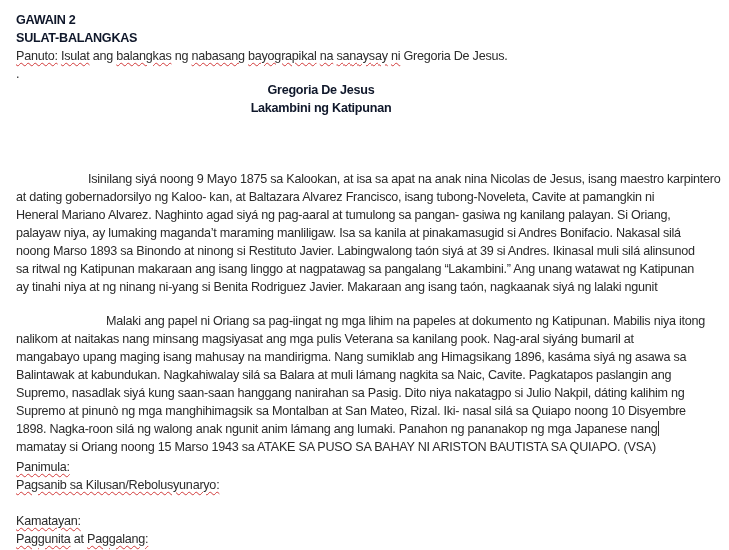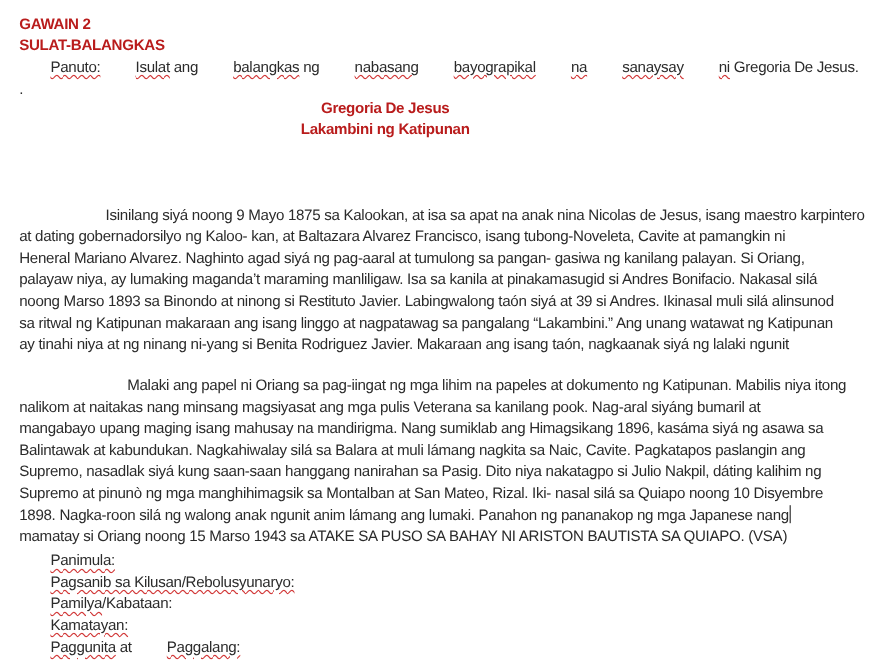--- a/index.html
+++ b/index.html
@@ -6,29 +6,28 @@
   body {
     width: 729px; height: 550px; overflow: hidden; position: relative;
     font-family: "Liberation Sans", "DejaVu Sans", sans-serif;
     color: #2b2b2b;
   }
   .page { position: absolute; left: 0; top: 0; width: 729px; height: 550px; }
   .line {
     position: absolute; left: 16px; white-space: nowrap;
     font-size: 12.6px; line-height: 18px; letter-spacing: -0.25px;
   }
-  .bold { font-weight: bold; color: #b91c1c; }
+  .bold { font-weight: bold; color: #0f172a; }
   .center { left: 0; width: 642px; text-align: center; }
   .indent { left: 88px; }
   .indent2 { left: 106px; }
   .squig {
     text-decoration: underline wavy #d23a3a;
     text-decoration-thickness: 1px;
     text-underline-offset: 2px;
-    margin-left: 26px;
   }
   .cursor {
     display: inline-block; width: 1px; height: 15px; background: #333;
     vertical-align: -3px; margin-left: 1px;
   }
 </style>
 </head>
 <body>
 
 <div class="page">
@@ -59,17 +58,16 @@
   <div class="line" style="top:330px">nalikom at naitakas nang minsang magsiyasat ang mga pulis Veterana sa kanilang pook. Nag-aral siyáng bumaril at</div>
   <div class="line" style="top:348px">mangabayo upang maging isang mahusay na mandirigma. Nang sumiklab ang Himagsikang 1896, kasáma siyá ng asawa sa</div>
   <div class="line" style="top:366px">Balintawak at kabundukan. Nagkahiwalay silá sa Balara at muli lámang nagkita sa Naic, Cavite. Pagkatapos paslangin ang</div>
   <div class="line" style="top:384px">Supremo, nasadlak siyá kung saan-saan hanggang nanirahan sa Pasig. Dito niya nakatagpo si Julio Nakpil, dáting kalihim ng</div>
   <div class="line" style="top:402px">Supremo at pinunò ng mga manghihimagsik sa Montalban at San Mateo, Rizal. Iki- nasal silá sa Quiapo noong 10 Disyembre</div>
   <div class="line" style="top:420px"><span>1898. Nagka-roon silá ng walong anak ngunit anim lámang ang lumaki. Panahon ng pananakop ng mga Japanese nang</span><span class="cursor"></span></div>
   <div class="line" style="top:438px">mamatay si Oriang noong 15 Marso 1943 sa ATAKE SA PUSO SA BAHAY NI ARISTON BAUTISTA SA QUIAPO. (VSA)</div>
 
   <div class="line" style="top:458px"><span class="squig">Panimula:</span></div>
   <div class="line" style="top:476px"><span class="squig">Pagsanib sa Kilusan/Rebolusyunaryo:</span></div>
-  <div class="line" style="top:494px"><span class="squig">Pamilya</span><span>/Kabataan:</span></div>
   <div class="line" style="top:512px"><span class="squig">Kamatayan:</span></div>
   <div class="line" style="top:530px"><span class="squig">Paggunita</span><span> at </span><span class="squig">Paggalang:</span></div>
 
 </div>
 
 </body></html>

